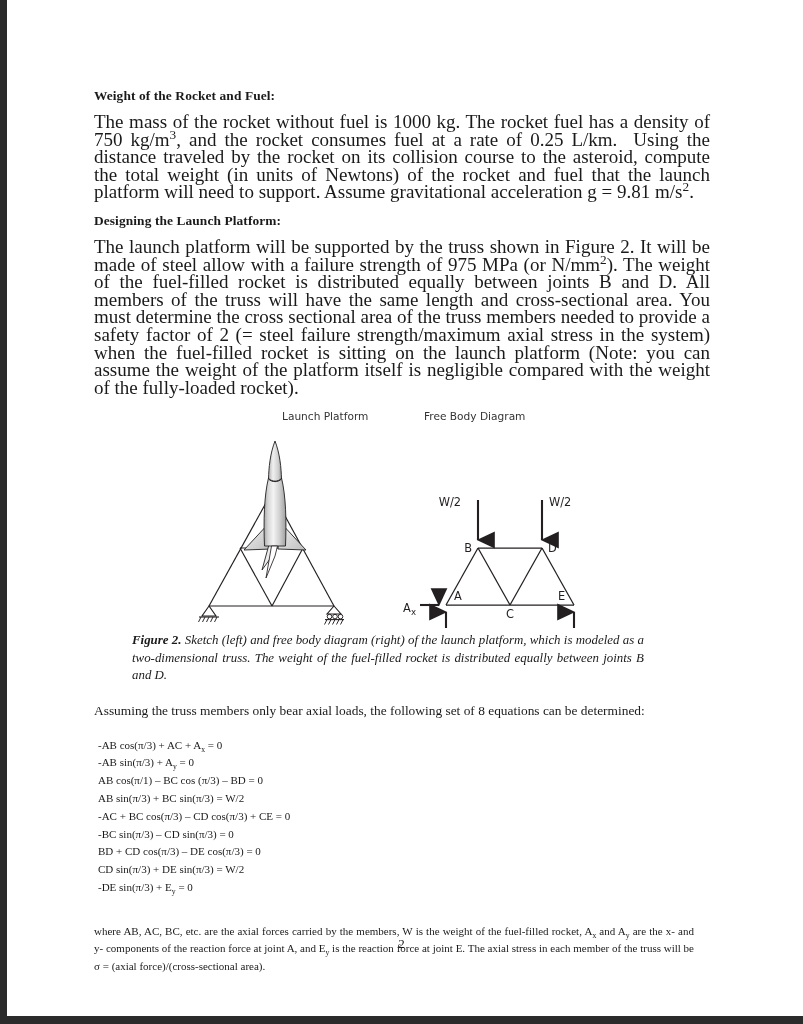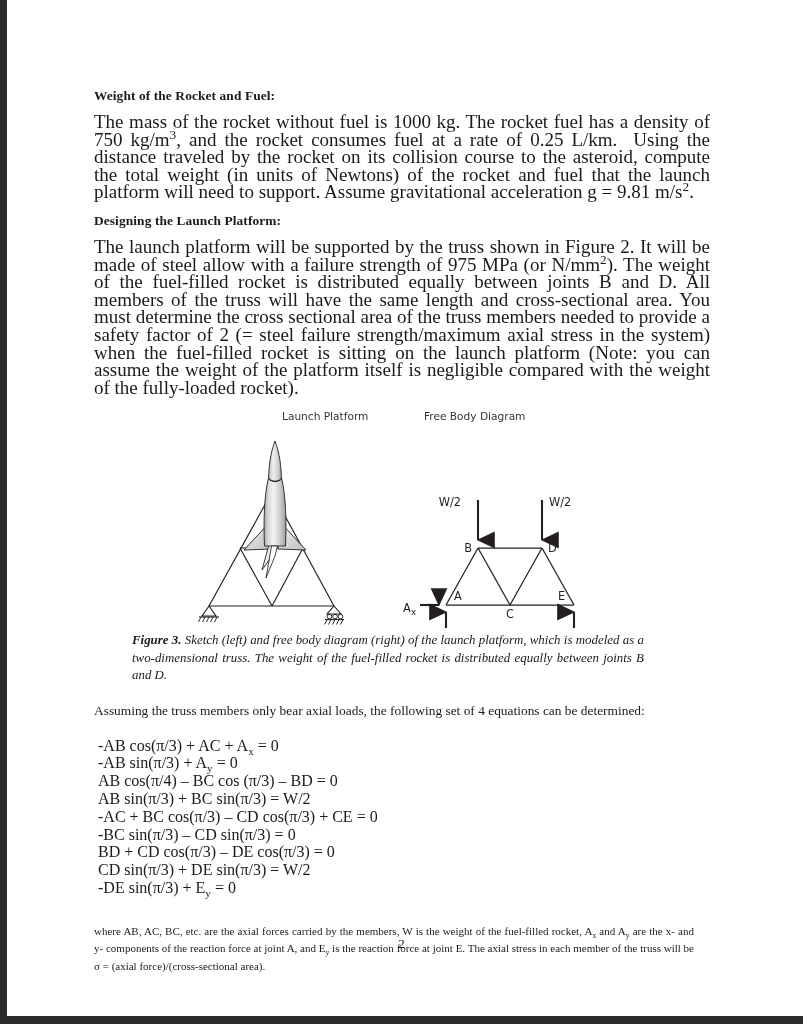--- a/index.html
+++ b/index.html
@@ -75,21 +75,21 @@
   }
   .caption b { font-style: italic; font-weight: bold; }
 
   
   .eq-intro {
     font-size: 13.4px; line-height: 17.6px;
     margin: 18px 0 0 0;
   }
   .eq-list {
     margin: 17px 0 0 4px;
-    font-size: 16px;
+    font-size: 11px;
     line-height: 17.8px;
   }
   .eq-list div { white-space: nowrap; }
 
   .closing {
     margin: 26px 16px 0 0;
     font-size: 11px;
     line-height: 17.6px;
     text-align: justify;
   }
@@ -269,29 +269,29 @@
               <text x="322" y="182" text-anchor="end"><tspan>A</tspan><tspan dy="3.4" font-size="8.6">x</tspan></text>
 
               <text x="346" y="222" text-anchor="middle"><tspan>A</tspan><tspan dy="3.4" font-size="8.6">y</tspan></text>
 
               <text x="487" y="222" text-anchor="start"><tspan>E</tspan><tspan dy="3.4" font-size="8.6">y</tspan></text>
             </g>
           </g>
         </svg>
       </div>
 
-      <div class="caption"><b>Figure 3.</b> Sketch (left) and free body diagram (right) of the launch platform, which is modeled as a two-dimensional truss. The weight of the fuel-filled rocket is distributed equally between joints B and D.</div>
+      <div class="caption"><b>Figure 2.</b> Sketch (left) and free body diagram (right) of the launch platform, which is modeled as a two-dimensional truss. The weight of the fuel-filled rocket is distributed equally between joints B and D.</div>
     </div>
 
-    <p class="eq-intro">Assuming the truss members only bear axial loads, the following set of 4 equations can be determined:</p>
+    <p class="eq-intro">Assuming the truss members only bear axial loads, the following set of 8 equations can be determined:</p>
 
     <div class="eq-list">
       <div>-AB cos(π/3) + AC + A<sub>x</sub> = 0</div>
       <div>-AB sin(π/3) + A<sub>y</sub> = 0</div>
-      <div>AB cos(π/4) – BC cos (π/3) – BD = 0</div>
+      <div>AB cos(π/1) – BC cos (π/3) – BD = 0</div>
       <div>AB sin(π/3) + BC sin(π/3) = W/2</div>
       <div>-AC + BC cos(π/3) – CD cos(π/3) + CE = 0</div>
       <div>-BC sin(π/3) – CD sin(π/3) = 0</div>
       <div>BD + CD cos(π/3) – DE cos(π/3) = 0</div>
       <div>CD sin(π/3) + DE sin(π/3) = W/2</div>
       <div>-DE sin(π/3) + E<sub>y</sub> = 0</div>
     </div>
 
     <p class="closing">where AB, AC, BC, etc. are the axial forces carried by the members, W is the weight of the fuel-filled rocket, A<sub>x</sub> and A<sub>y</sub> are the x- and y- components of the reaction force at joint A, and E<sub>y</sub> is the reaction force at joint E. The axial stress in each member of the truss will be σ = (axial force)/(cross-sectional area).</p>
 

